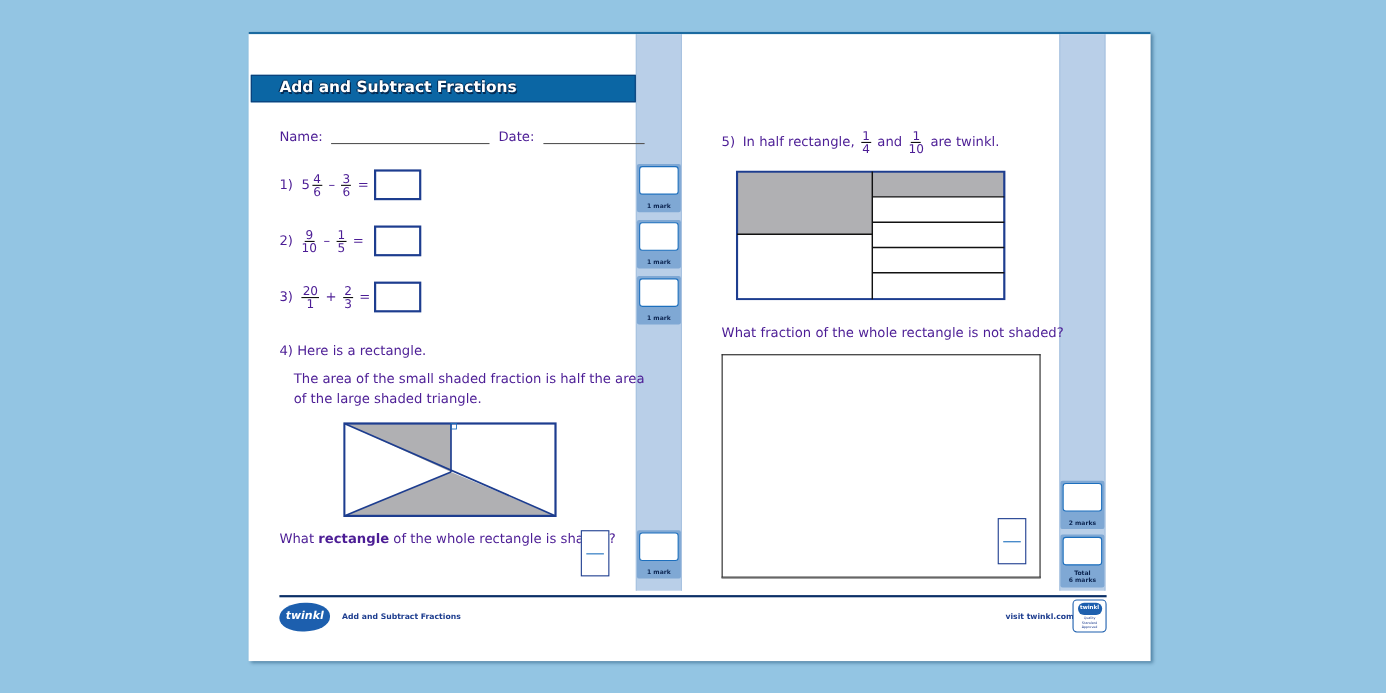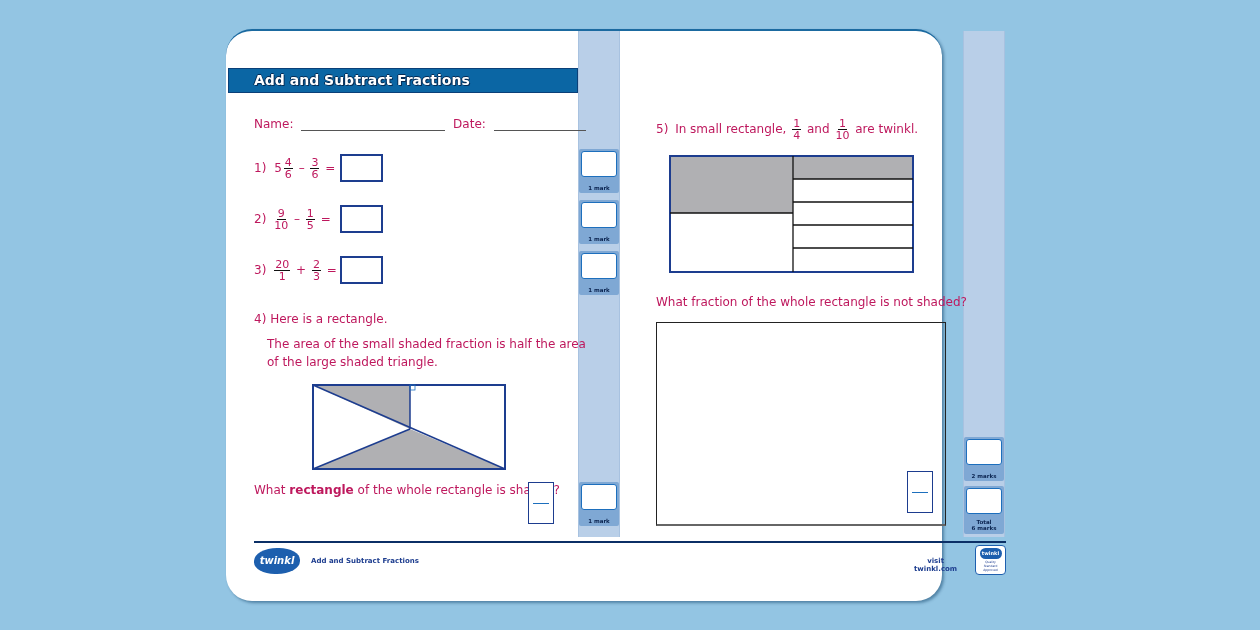--- a/index.html
+++ b/index.html
@@ -1,33 +1,32 @@
 <!DOCTYPE html>
 <html><head>
 <meta charset="utf-8">
 <style>
   * { box-sizing: border-box; margin: 0; padding: 0; }
   html, body { width: 1260px; height: 630px; overflow: hidden; }
   body { background: #93c5e3; font-family: "DejaVu Sans", sans-serif; position: relative; }
   .sheet {
-    position: absolute; left: 226px; top: 29px; width: 716px; height: 572px;
+    position: absolute; left: 226px; top: 29px; width: 820px; height: 572px;
     background: #fff; box-shadow: 2px 2px 3px rgba(0,50,90,0.45);
     border-top: 2px solid #1b6aa0;
-    border-radius: 26px;
   }
   .abs { position: absolute; }
   .mark-col { position: absolute; background: #b9cfe8; border-left: 1px solid #a8c2e0; border-right: 1px solid #a8c2e0; }
   .title-bar {
     position: absolute; left: 2px; top: 37px; width: 350px; height: 25px;
     background: #0b66a4; border: 1px solid #0a3f78;
     color: #fff; font-weight: bold; font-size: 14px; line-height: 23px; padding-left: 25px;
     text-shadow: 1px 1px 0 #052c55, -1px 0 0 #052c55, 0 -1px 0 #052c55;
     font-family: "DejaVu Sans", sans-serif;
   }
-  .txt { position: absolute; font-size: 12px; color: #be185d; font-family: "DejaVu Sans", sans-serif; white-space: nowrap; }
+  .txt { position: absolute; font-size: 12px; color: #4c1d95; font-family: "DejaVu Sans", sans-serif; white-space: nowrap; }
   .line { display: inline-block; border-bottom: 1px solid #555; vertical-align: bottom; }
   .frac { display: inline-flex; flex-direction: column; align-items: center; vertical-align: middle; font-size: 11px; line-height: 11px; margin: 0 2px; }
   .frac .num { border-bottom: 1px solid #111; padding: 0 1px; }
   .ans-box { position: absolute; width: 43px; height: 28px; border: 2px solid #1d3d8f; background: #fff; }
   .mark-box { position: absolute; width: 40px; height: 44px; background: #7fa8d4; border-radius: 2px; }
   .mark-box .inner { position: absolute; left: 2px; top: 2px; width: 36px; height: 26px; background: #fff; border: 1px solid #1d6fbd; border-radius: 3px; }
   .mark-box .lbl { position: absolute; left: 0; bottom: 2px; width: 100%; text-align: center; font-size: 5.5px; font-weight: bold; color: #0b2450; line-height: 6px; }
   .frac-box { position: absolute; border: 1.5px solid #1d3d8f; background: #fff; }
   .frac-box .bar { position: absolute; left: 4px; right: 4px; top: 50%; height: 1px; background: #1d6fbd; }
   .footer-rule { position: absolute; left: 28px; top: 510px; width: 752px; height: 2px; background: #0b2f66; }
@@ -129,21 +128,21 @@
   <div class="frac-box" style="left:302px; top:451px; width:26px; height:42px;">
       <div class="bar"></div>
     </div>
   <div class="mark-box" style="left:353px; top:451px;">
       <div class="inner"></div>
       <div class="lbl">1 mark</div>
     </div>
 
   <div class="txt" style="left:430px; top:85px; line-height:26px;">
     <span>5)</span>
-    <span style="margin-left:3px;">In small rectangle,</span>
+    <span style="margin-left:3px;">In half rectangle,</span>
     <span class="frac">
         <span class="num">1</span>
         <span>4</span>
       </span>
     <span>and</span>
     <span class="frac">
         <span class="num">1</span>
         <span>10</span>
       </span>
     <span>are twinkl.</span>

